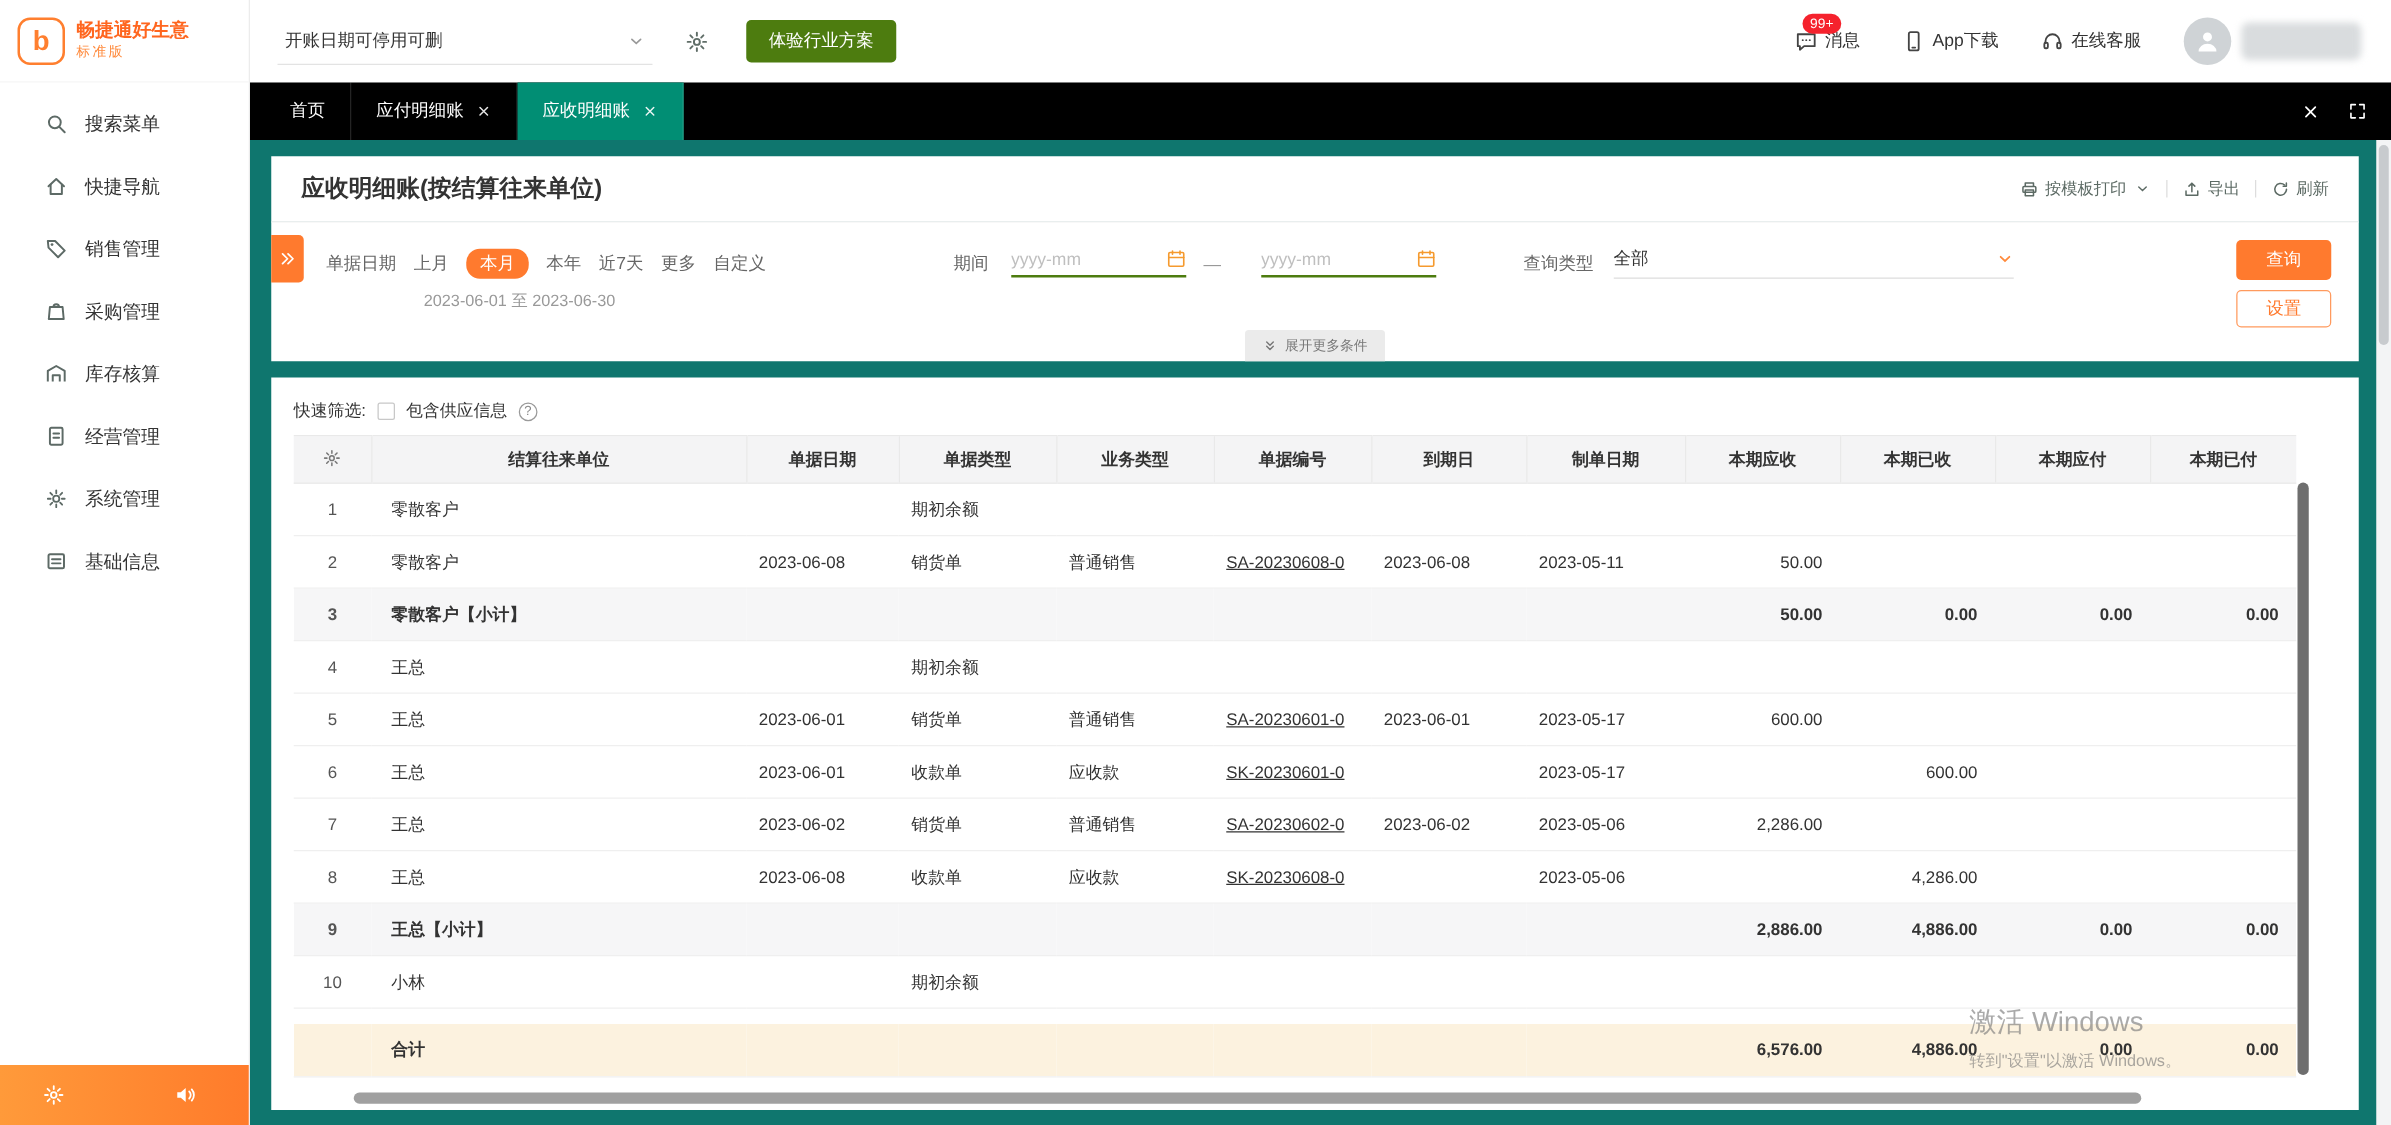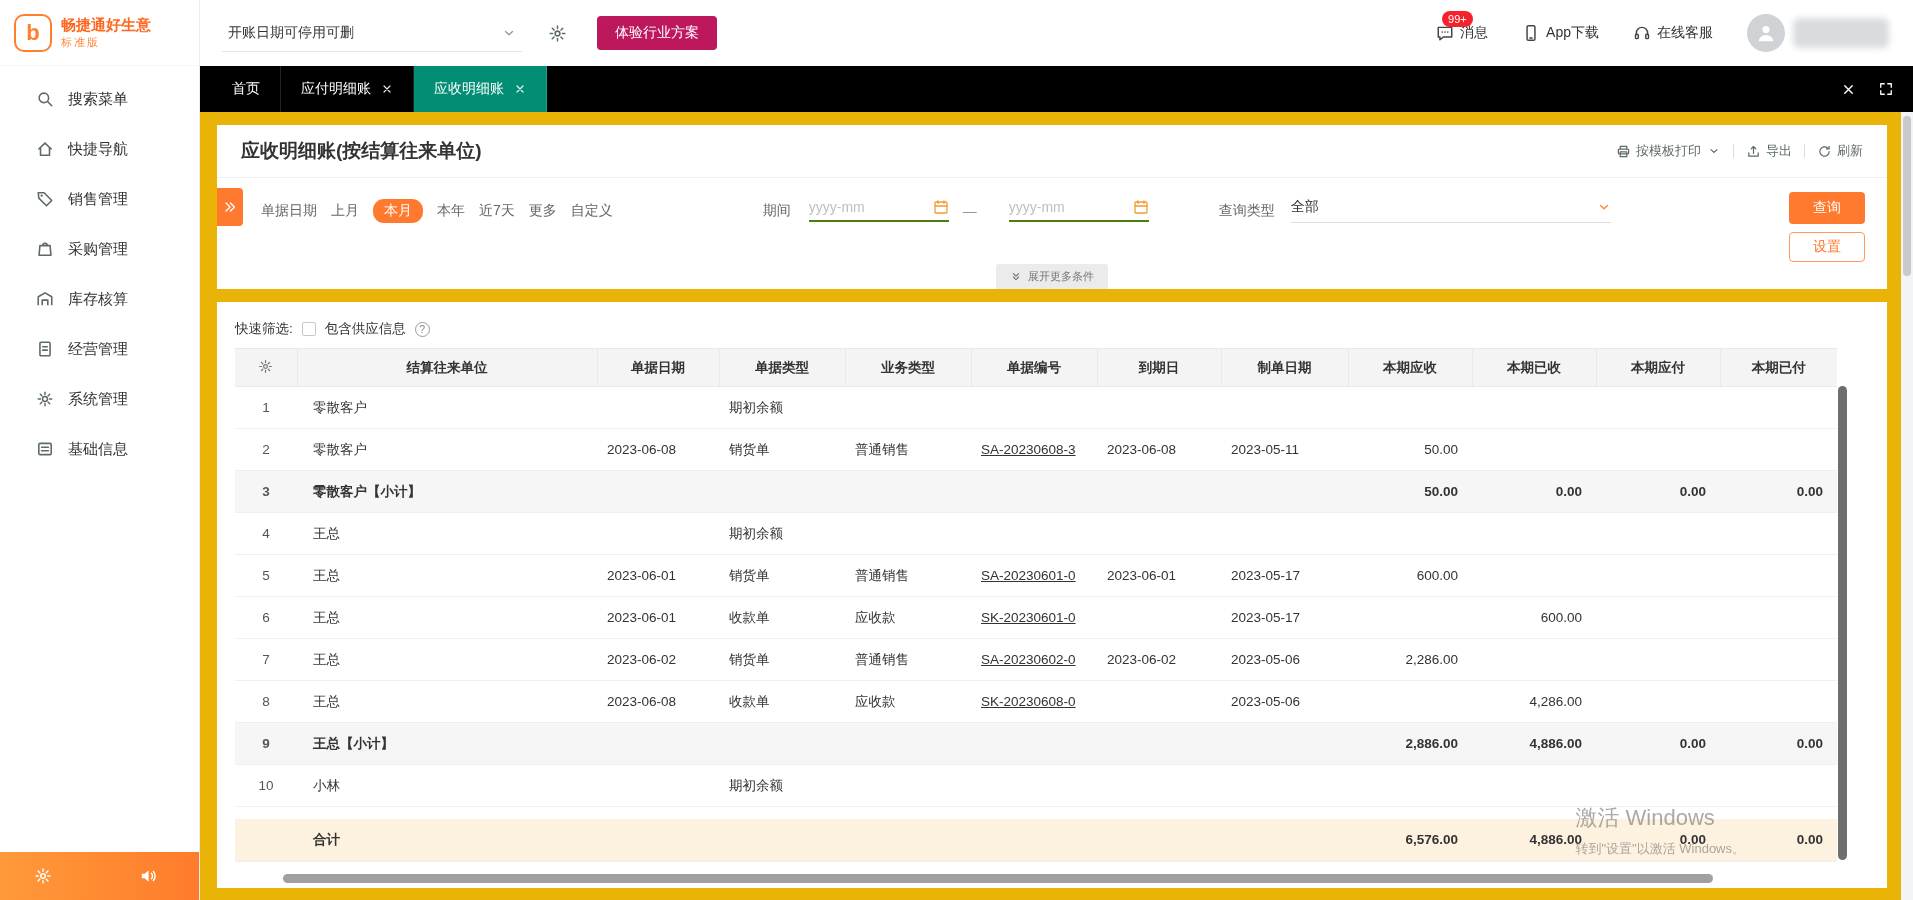--- a/index.html
+++ b/index.html
@@ -23,41 +23,41 @@
   .side-item.active { background:linear-gradient(90deg,#ffa143,#ff7b2b); color:#fff; }
   .side-item.active .icn { color:#fff; }
   .sidebar-bottom { position:absolute; left:0; right:0; bottom:0; height:48px; background:linear-gradient(90deg,#ff9a3a,#ff7b2b); display:flex; align-items:center; justify-content:space-between; padding:0 42px 0 34px; color:#fff; }
   .sidebar-bottom .icn { width:18px; height:18px; cursor:pointer; }
 
   
   .topbar { position:absolute; left:200px; top:0; right:0; height:66px; background:#fff; display:flex; align-items:center; padding:0 24px 0 22px; z-index:10; }
   .period-select { width:300px; display:flex; justify-content:space-between; align-items:center; border-bottom:1px solid #e3e3e3; padding:9px 6px; font-size:14px; color:#333; cursor:pointer; }
   .period-select .icn { width:14px; height:14px; color:#999; }
   .topbar-gear { margin-left:26px; width:19px; height:19px; color:#5f6d67; cursor:pointer; }
-  .trial-btn { margin-left:30px; background:#be185d; color:#fff; font-size:14px; height:34px; padding:0 18px; border:none; border-radius:4px; cursor:pointer; }
+  .trial-btn { margin-left:30px; background:#4d7c0f; color:#fff; font-size:14px; height:34px; padding:0 18px; border:none; border-radius:4px; cursor:pointer; }
   .top-right { margin-left:auto; display:flex; align-items:center; gap:34px; }
   .top-item { display:flex; align-items:center; gap:6px; font-size:14px; color:#333; position:relative; cursor:pointer; }
   .top-item .icn { width:18px; height:18px; color:#444; }
   .badge { position:absolute; top:-13px; left:6px; background:#f5222d; color:#fff; font-size:11px; border-radius:9px; padding:1px 6px; line-height:14px; }
   .avatar-wrap { display:flex; align-items:center; gap:8px; }
   .avatar { width:38px; height:38px; border-radius:50%; background:#cfd3d6; display:flex; align-items:center; justify-content:center; color:#fff; overflow:hidden; }
   .avatar .icn { width:22px; height:22px; }
   .blur-name { width:96px; height:30px; border-radius:6px; background:#d9dcde; filter:blur(3px); }
 
   
   .tabbar { position:absolute; left:200px; top:66px; right:0; height:46px; background:#000000; display:flex; align-items:stretch; color:#fff; z-index:10; }
   .tab { display:flex; align-items:center; gap:10px; padding:0 20px; font-size:14px; border-right:1px solid rgba(255,255,255,.14); cursor:pointer; }
   .tab:first-child { margin-left:12px; }
   .tab.active { background:#018e74; }
   .tab .icn { width:12px; height:12px; opacity:.9; }
   .tabbar-tools { margin-left:auto; display:flex; align-items:center; gap:22px; padding-right:20px; }
   .tabbar-tools .icn { width:15px; height:15px; cursor:pointer; }
 
   
-  .content { position:absolute; left:200px; top:112px; right:0; bottom:0; background:#eab308; padding:13px 26px 0 17px; overflow:hidden; }
+  .content { position:absolute; left:200px; top:112px; right:0; bottom:0; background:#0f766e; padding:13px 26px 0 17px; overflow:hidden; }
 
   .title-bar { background:#fff; height:52px; display:flex; align-items:center; padding:0 24px; }
   .page-title { font-size:19px; font-weight:600; color:#333; }
   .title-tools { margin-left:auto; display:flex; align-items:center; color:#5c6a64; font-size:13px; }
   .tool { display:flex; align-items:center; gap:5px; cursor:pointer; }
   .tool .icn { width:15px; height:15px; }
   .vdiv { width:1px; height:14px; background:#ddd; margin:0 12px; }
 
   .filter-panel { background:#fff; border-top:1px solid #f1f1f1; position:relative; height:112px; }
   .side-tab { position:absolute; left:0; top:10px; width:26px; height:38px; background:#ff7a2e; color:#fff; display:flex; align-items:center; justify-content:center; border-radius:0 4px 4px 0; cursor:pointer; }
@@ -398,20 +398,21 @@
       <span class="qtype-label">查询类型</span>
       <span class="qtype-field">
         <span class="qtype-value">全部</span>
         <span class="icn">
             <svg viewBox="0 0 16 16" width="14" height="14" fill="none" stroke="currentColor" stroke-width="1.6" stroke-linecap="round">
               <path d="M4 6.2l4 3.8 4-3.8"></path>
             </svg>
           </span>
       </span>
     </div>
+    <div class="range-text">2023-06-01 至 2023-06-30</div>
 
     <div class="btn-stack">
       <button class="btn-primary">查询</button>
       <button class="btn-outline">设置</button>
     </div>
 
     <div class="expand-bar">
       <span class="icn">
           <svg viewBox="0 0 16 16" width="12" height="12" fill="none" stroke="currentColor" stroke-width="1.5" stroke-linecap="round" stroke-linejoin="round">
             <path d="M4.5 3.5L8 7l3.5-3.5M4.5 8l3.5 3.5L11.5 8"></path>
@@ -479,21 +480,21 @@
     <td class="amt"></td>
     <td class="amt"></td>
     <td class="amt"></td>
   </tr>
           <tr>
     <td class="num">2</td>
     <td class="unit">零散客户</td>
     <td>2023-06-08</td>
     <td>销货单</td>
     <td>普通销售</td>
-    <td class="dno link">SA-20230608-3</td>
+    <td class="dno link">SA-20230608-0</td>
     <td>2023-06-08</td>
     <td>2023-05-11</td>
     <td class="amt">50.00</td>
     <td class="amt"></td>
     <td class="amt"></td>
     <td class="amt"></td>
   </tr>
           <tr class="subtotal">
     <td class="num">3</td>
     <td class="unit">零散客户【小计】</td>

